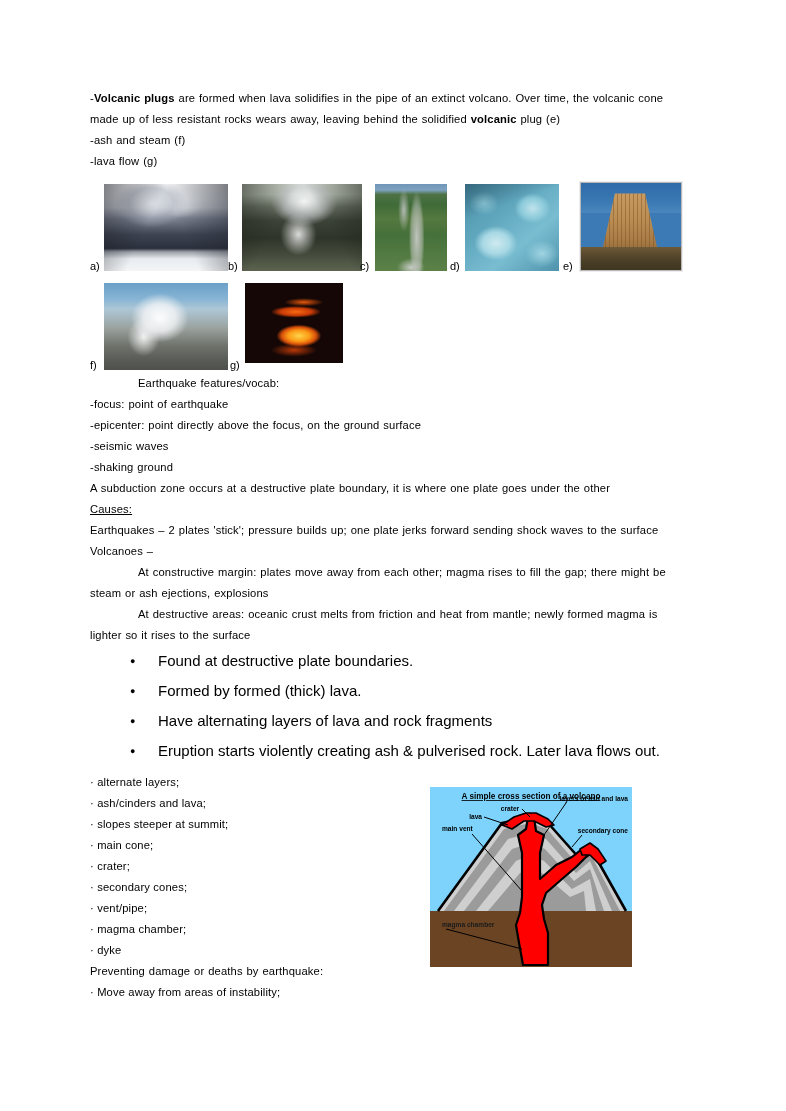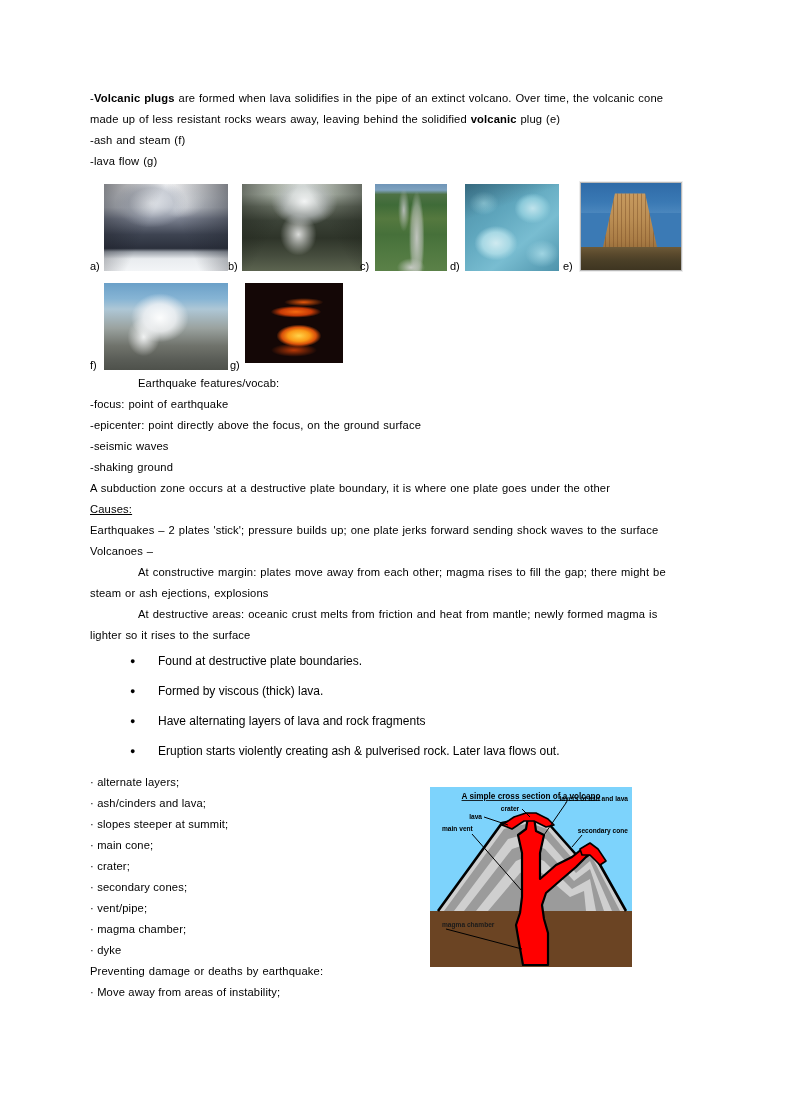--- a/index.html
+++ b/index.html
@@ -168,21 +168,21 @@
   .photo-inner { position: relative; overflow: hidden; }
 
   
   .bullets {
     list-style: none;
     margin: 0;
     padding: 0;
   }
   .bullets li {
     position: relative;
-    font-size: 12px;
+    font-size: 15px;
     line-height: 30px;
     padding-left: 68px;
   }
   .bullets li::before {
     content: "\25CF";
     position: absolute;
     left: 40px;
     font-size: 9px;
   }
 
@@ -298,21 +298,21 @@
     
     <p class="para u" style="display:inline-block;">Causes:</p>
     <p class="para">Earthquakes – 2 plates 'stick'; pressure builds up; one plate jerks forward sending shock waves to the surface</p>
     <p class="para">Volcanoes –</p>
     <p class="para indent">At constructive margin: plates move away from each other; magma rises to fill the gap; there might be steam or ash ejections, explosions</p>
     <p class="para indent">At destructive areas: oceanic crust melts from friction and heat from mantle; newly formed magma is lighter so it rises to the surface</p>
 
     
     <ul class="bullets">
       <li>Found at destructive plate boundaries.</li>
-      <li>Formed by viscous (thick) lava.</li>
+      <li>Formed by formed (thick) lava.</li>
       <li>Have alternating layers of lava and rock fragments</li>
       <li>Eruption starts violently creating ash &amp; pulverised rock. Later lava flows out.</li>
     </ul>
 
     
     <ul class="dotlist" style="margin-top:6px;">
       <li>alternate layers;</li>
       <li>ash/cinders and lava;</li>
       <li>slopes steeper at summit;</li>
       <li>main cone;</li>

